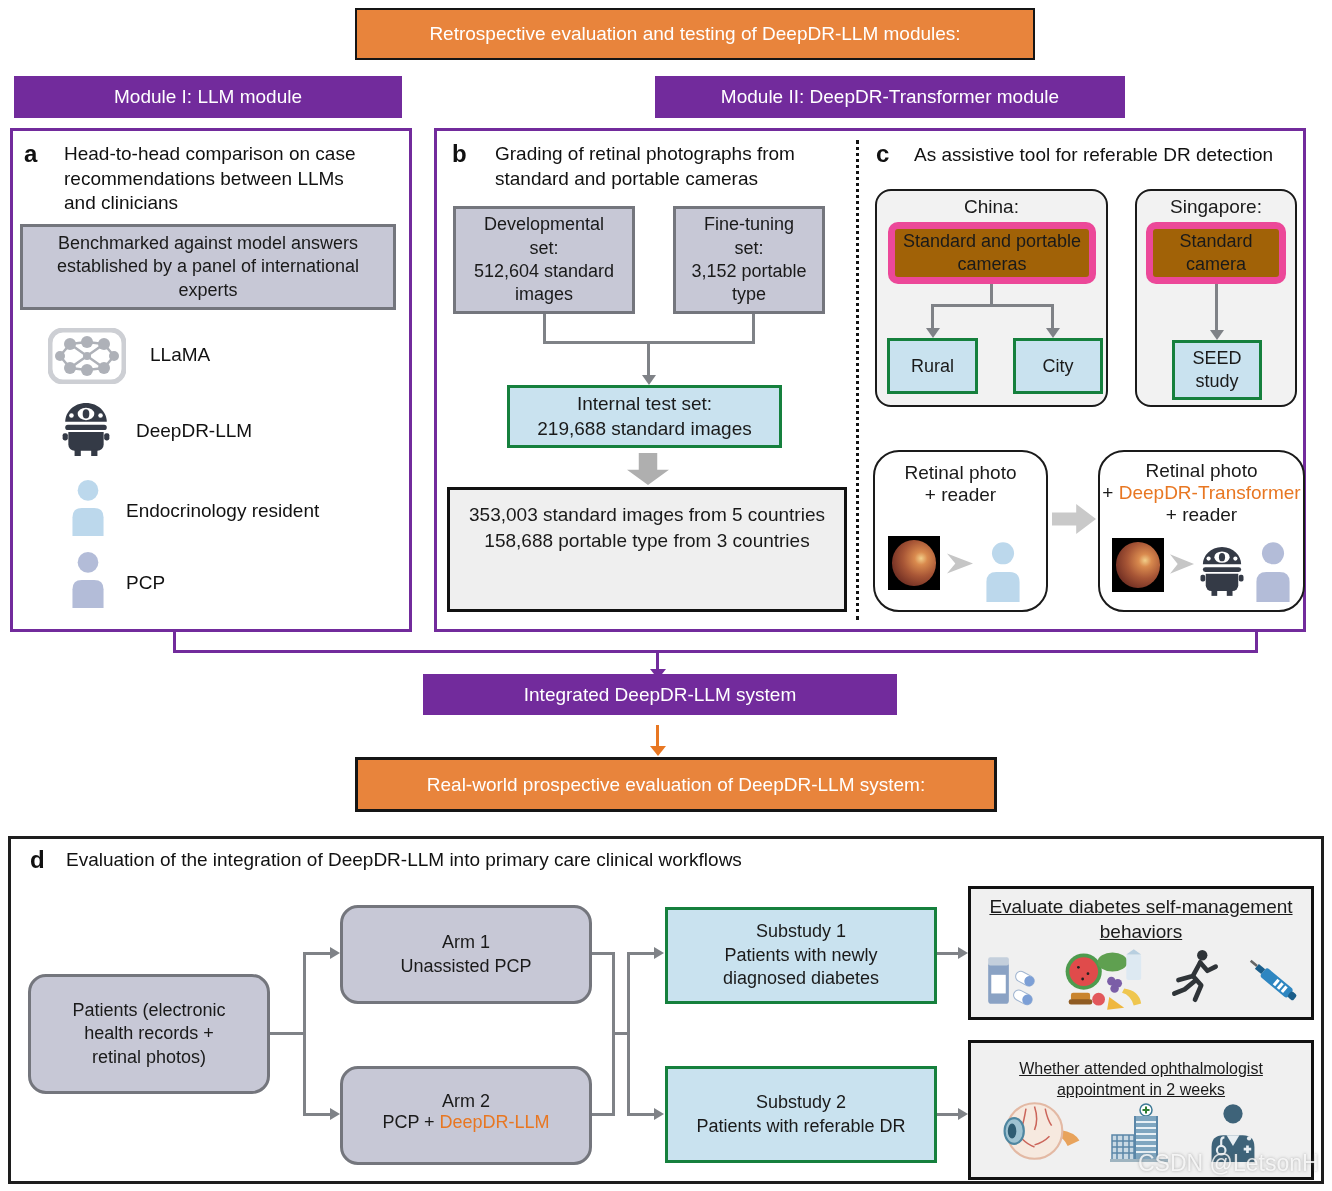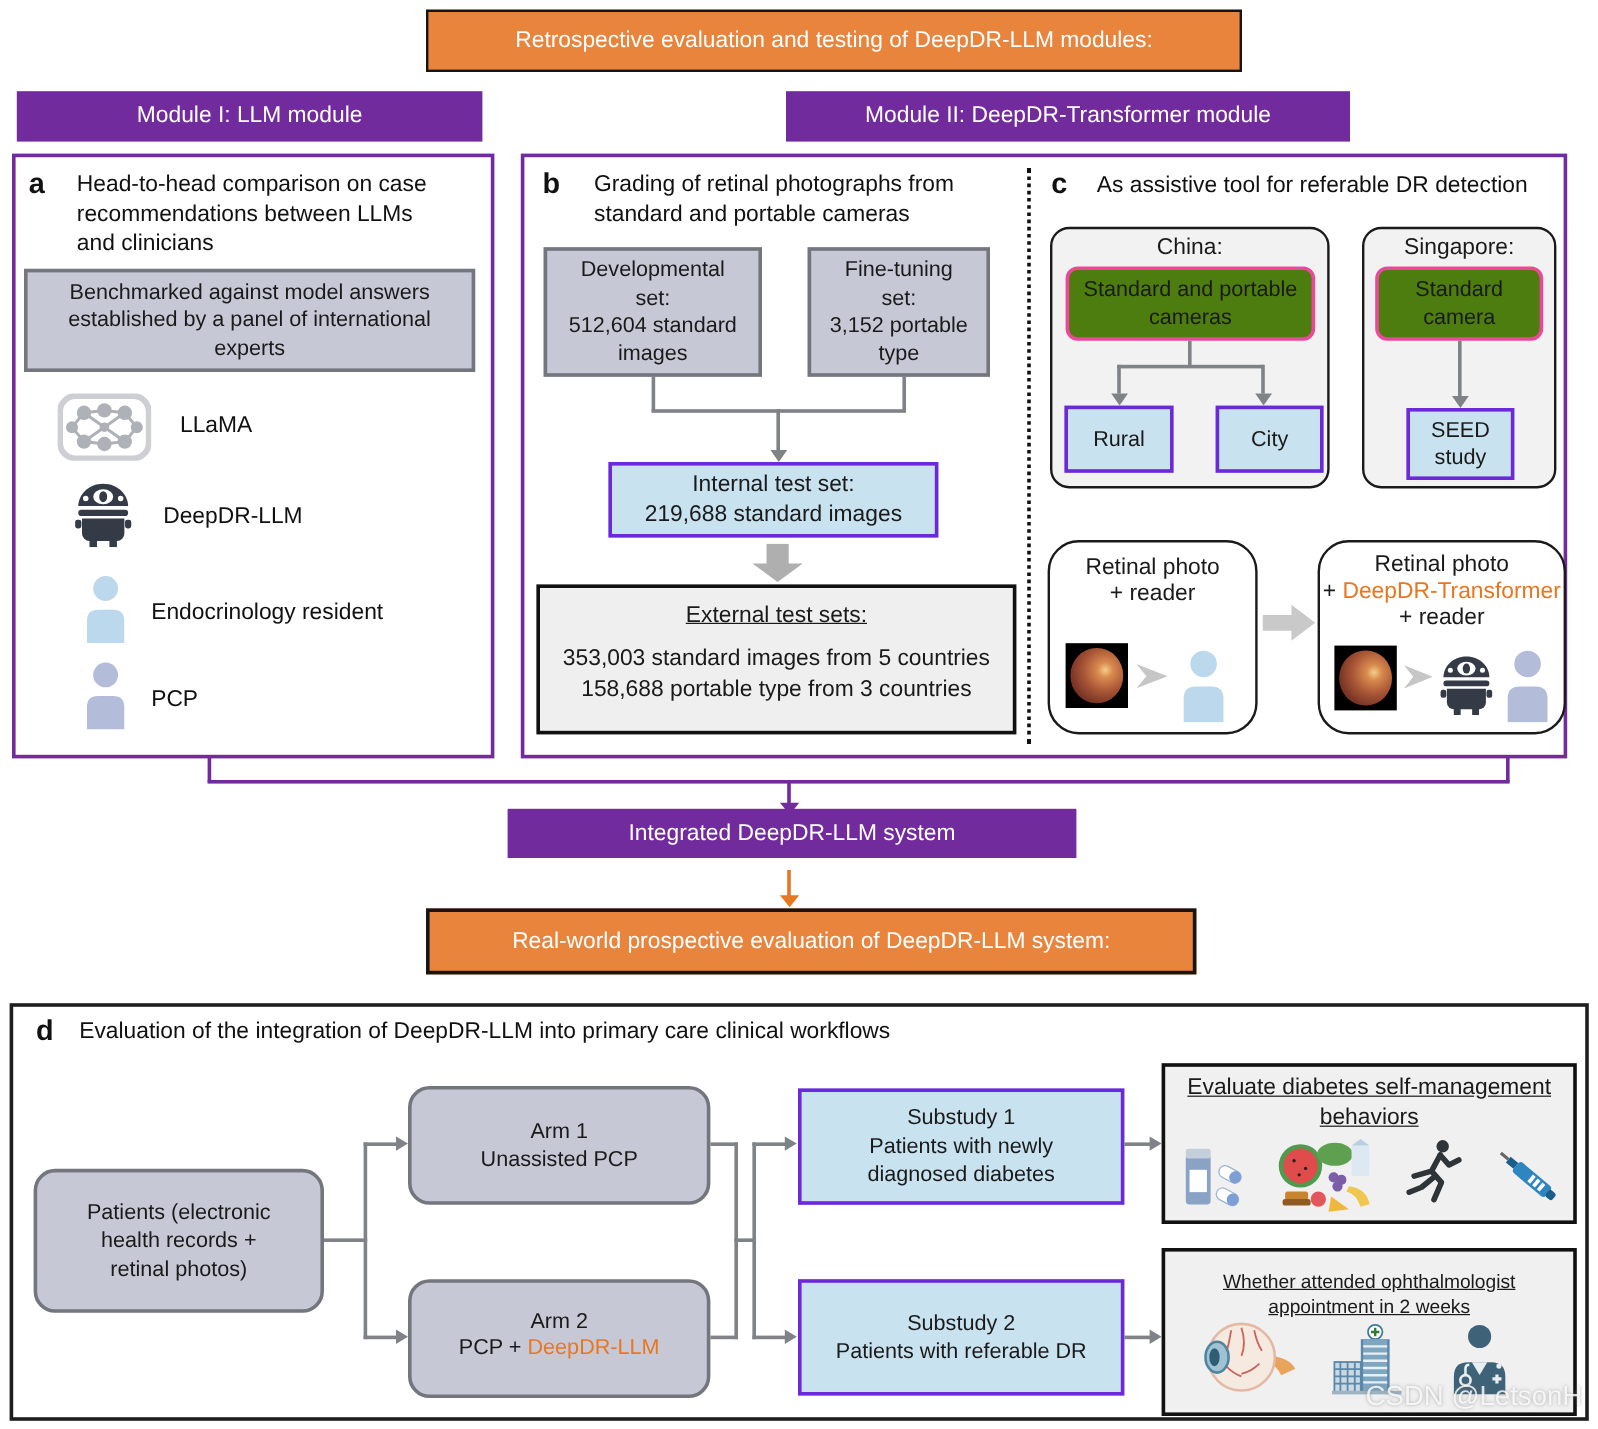--- a/index.html
+++ b/index.html
@@ -5,24 +5,24 @@
   *{margin:0;padding:0;box-sizing:border-box}
   body{font-family:"Liberation Sans",sans-serif;background:#fff;color:#1a1a1a}
   #fig{position:relative;width:1332px;height:1191px;background:#fff;overflow:hidden}
   .abs{position:absolute}
   .t{white-space:pre-line;line-height:1.3}
   .center{display:flex;align-items:center;justify-content:center;text-align:center}
   .banner-orange{background:#E8843C;border:2px solid #151515;color:#fff;font-size:19px}
   .banner-purple{background:#722B9C;color:#fff;font-size:19px}
   .panel{border:3px solid #722B9C;background:#fff}
   .graybox{background:#C7C8D6;border:3px solid #74767D;font-size:18px}
-  .bluebox{background:#C9E2EF;border:3px solid #6d28d9;font-size:18px}
+  .bluebox{background:#C9E2EF;border:3px solid #15803d;font-size:18px}
   .extbox{background:#EFEFEF;border:3px solid #111;font-size:19px;text-align:center}
   .rcontainer{background:#F2F2F2;border:2px solid #1a1a1a;border-radius:16px}
-  .rgray{background:#4d7c0f;border:3px solid #ec4899;border-radius:10px;font-size:18px}
+  .rgray{background:#a16207;border:7px solid #ec4899;border-radius:10px;font-size:18px}
   .rwhite{background:#fff;border:2.5px solid #1a1a1a;border-radius:26px}
   .letter{font-weight:bold;font-size:24px;color:#111}
   .title{font-size:19px;color:#111}
   .orange-text{color:#E87722}
   .und{text-decoration:underline}
   .hline,.vline{background:#7F8287}
   .pline{background:#722B9C}
   .oline{background:#E87722}
   .headR{width:0;height:0;border-top:6.5px solid transparent;border-bottom:6.5px solid transparent;border-left:10px solid #7F8287}
   .headD{width:0;height:0;border-left:7px solid transparent;border-right:7px solid transparent;border-top:10px solid #7F8287}
@@ -129,21 +129,20 @@
   <div class="abs hline" style="left:543px;top:341px;width:212px;height:3px"></div>
   <div class="abs vline" style="left:647px;top:341px;width:3px;height:34px"></div>
   <div class="abs headD" style="left:641.5px;top:375px"></div>
 
   <div class="abs bluebox center t" style="left:507px;top:385px;width:275px;height:63px;font-size:19px">Internal test set:
 219,688 standard images</div>
 
   <div class="abs blockD" style="left:627px;top:453px;width:42px;height:32px"></div>
 
   <div class="abs extbox" style="left:447px;top:487px;width:400px;height:125px">
-    <div class="und" style="margin-top:12px;font-size:19px">External test sets:</div>
     <div style="margin-top:14px;font-size:19px">353,003 standard images from 5 countries</div>
     <div style="margin-top:4px;font-size:19px">158,688 portable type from 3 countries</div>
   </div>
 
   <div class="abs letter" style="left:876px;top:140px">c</div>
   <div class="abs title" style="left:914px;top:144px;width:390px">As assistive tool for referable DR detection</div>
 
   <div class="abs rcontainer" style="left:875px;top:189px;width:233px;height:218px"></div>
   <div class="abs center" style="left:875px;top:195px;width:233px;height:24px;font-size:19px">China:</div>
   <div class="abs rgray center t" style="left:888px;top:222px;width:208px;height:62px">Standard and portable

